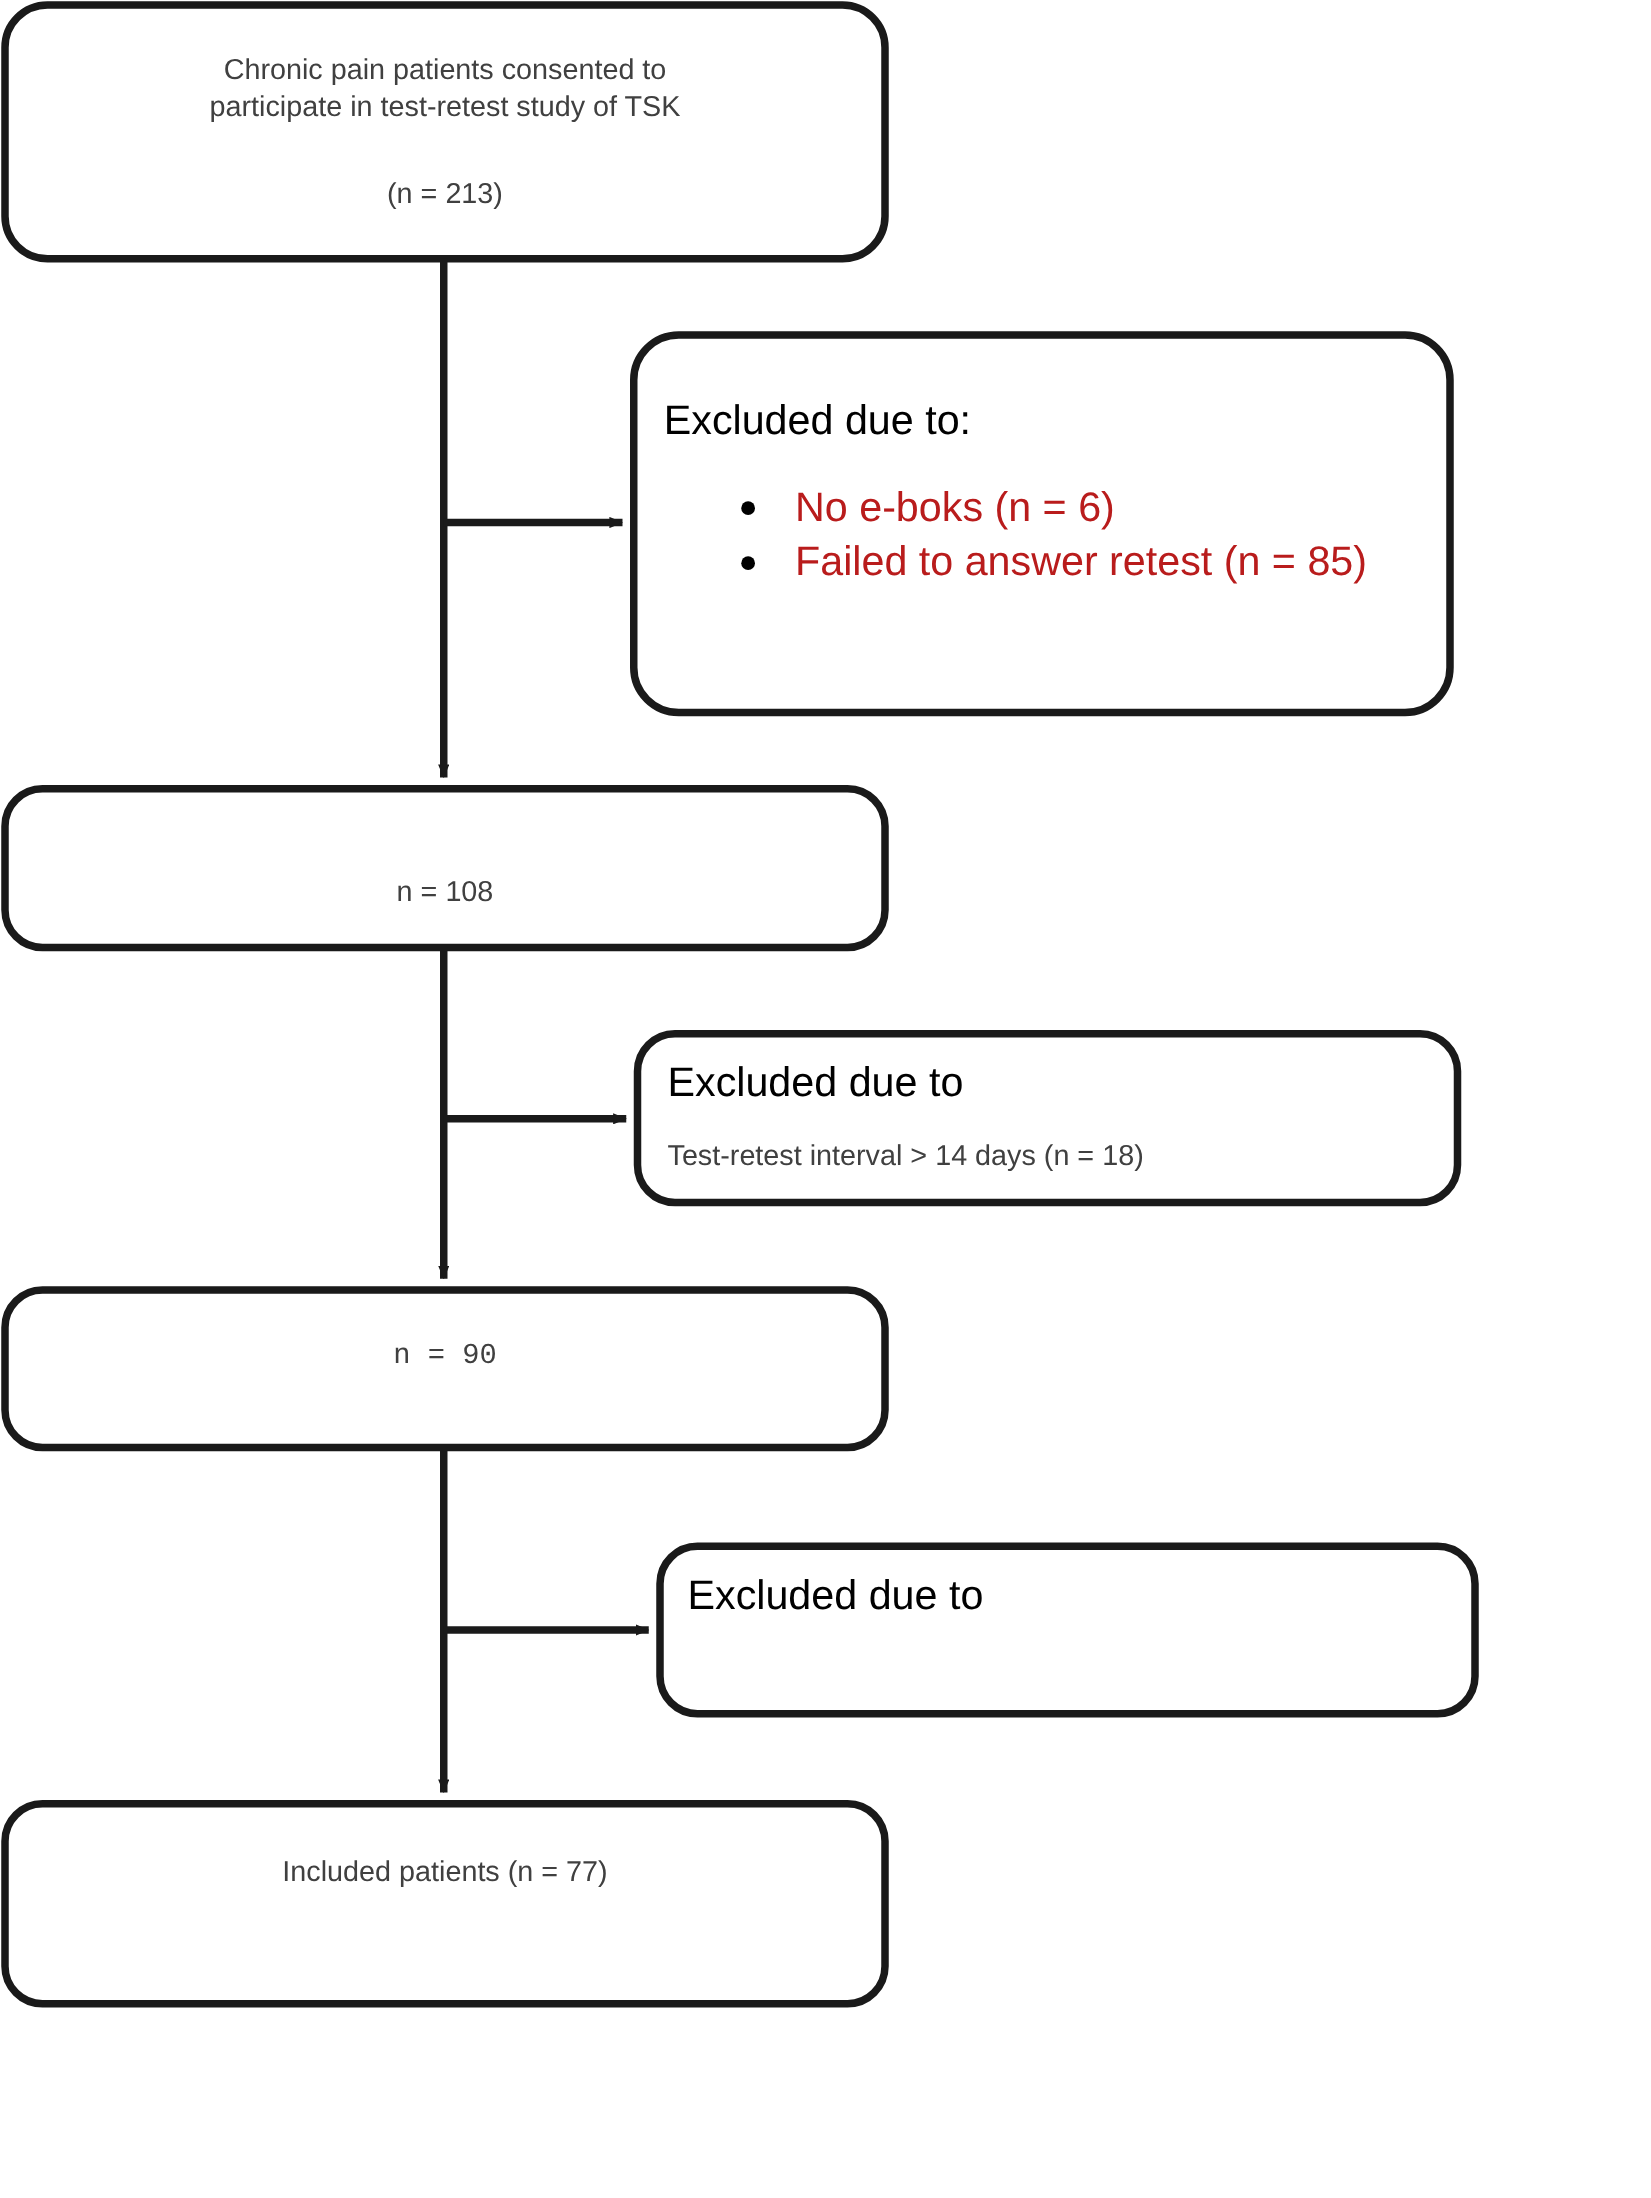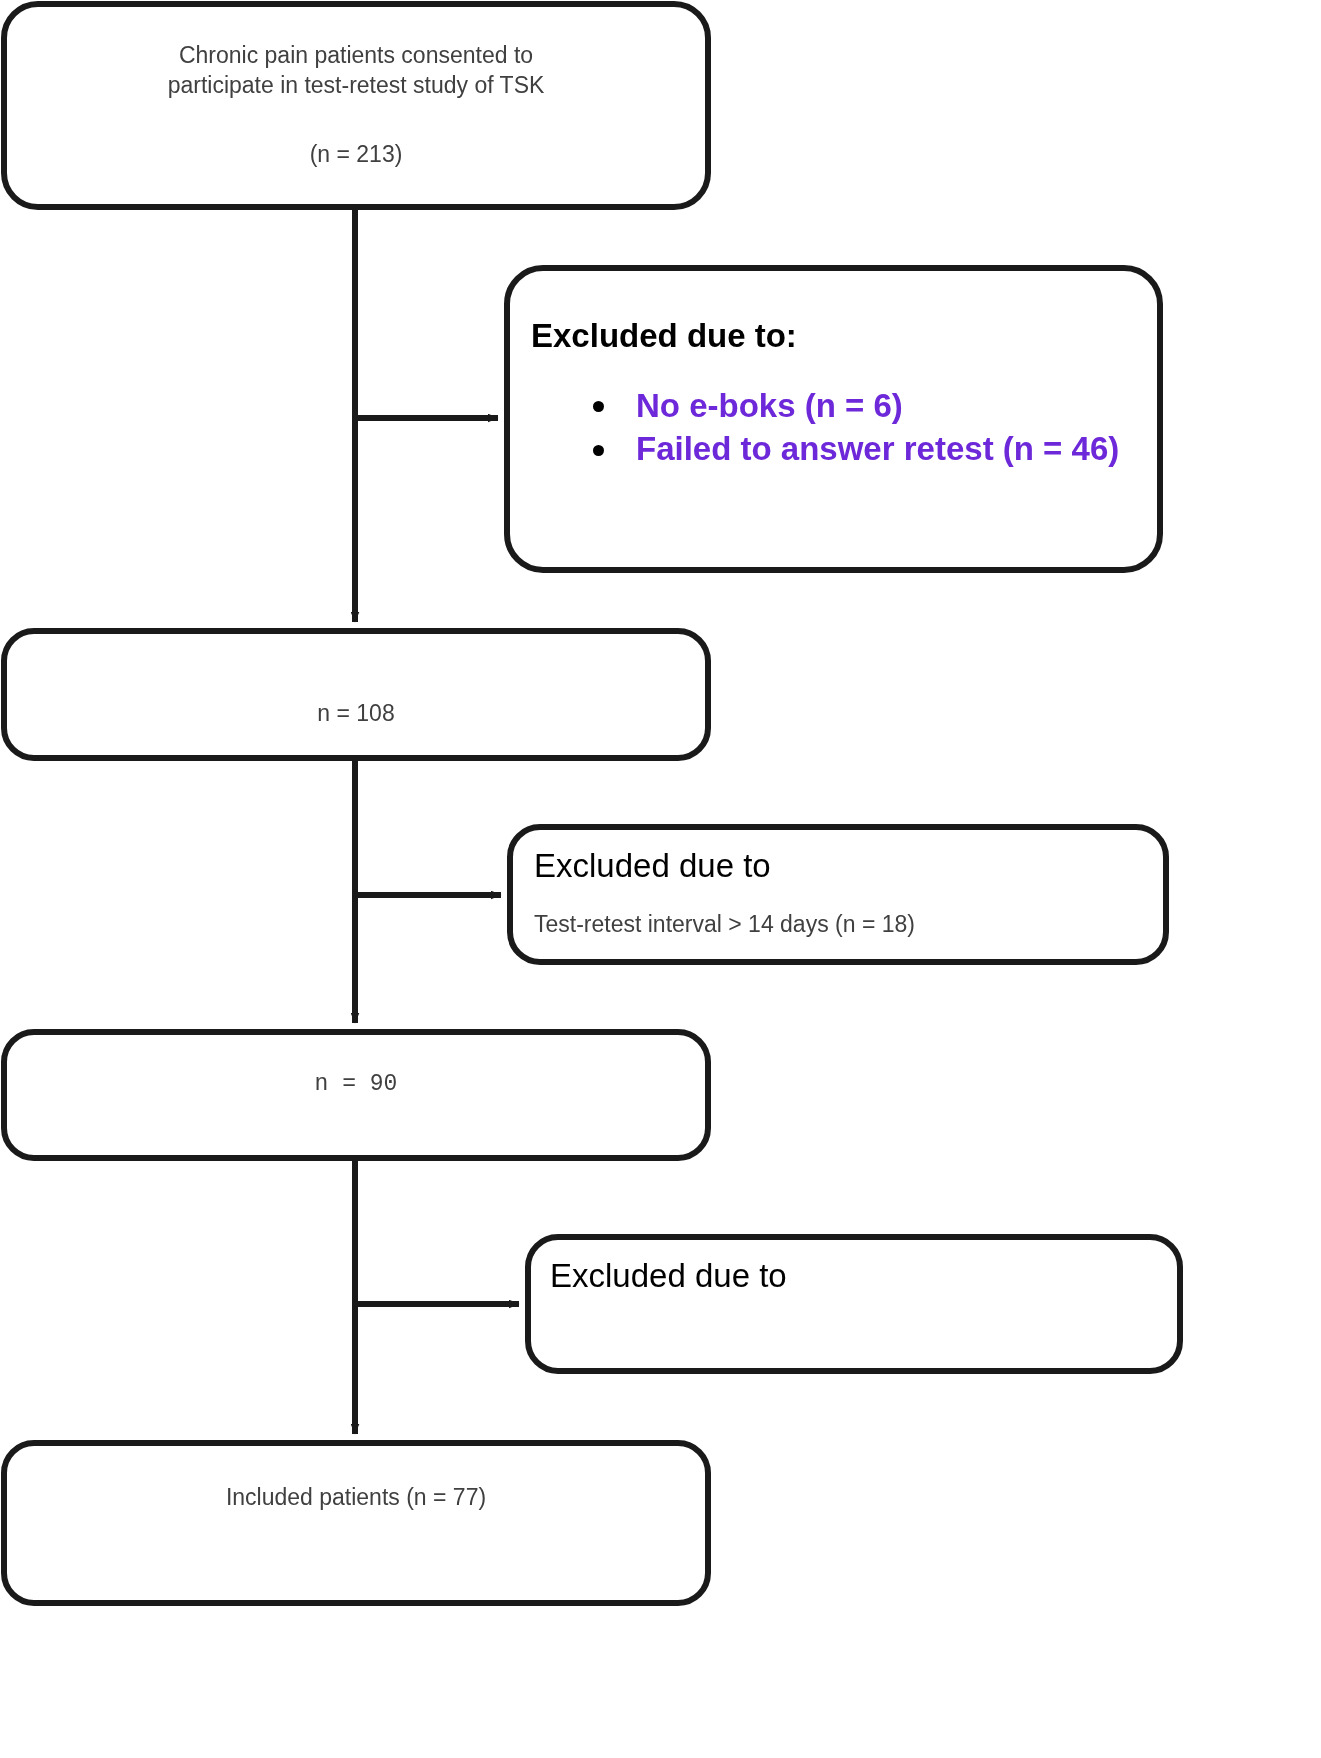--- a/index.html
+++ b/index.html
@@ -45,21 +45,21 @@
   .bullet-list {
     margin: 0;
     padding: 0;
     list-style: none;
   }
   .bullet-list li {
     font-size: 33px;
     line-height: 1.32;
     position: relative;
     padding-left: 105px;
-    color: #6d28d9;
+    color: #b91c1c;
   }
   .bullet-list li .dot {
     position: absolute;
     left: 62px;
     top: 0.52em;
     width: 11px;
     height: 11px;
     background: #000000;
     border-radius: 50%;
   }
@@ -108,30 +108,30 @@
 
     <line x1="355" y1="1304" x2="519" y2="1304" stroke="#1a1a1a" stroke-width="6" marker-end="url(#arrowhead)"></line>
   </svg>
 
   <div class="node center" style="left:4px; top:4px; width:704px; height:203px; padding:14px 30px;">
     <div class="node-text">Chronic pain patients consented to
 participate in test-retest study of TSK</div>
     <div class="node-text spaced-line">(n = 213)</div>
   </div>
 
-  <div class="node left" style="left:507px; top:268px; width:653px; height:302px; padding:0 18px 0 24px; justify-content:flex-start;font-weight:bold;">
+  <div class="node left" style="left:507px; top:268px; width:653px; height:302px; padding:0 18px 0 24px; justify-content:flex-start;">
     <div class="heading-line" style="margin-top:47px;">Excluded due to:</div>
     <ul class="bullet-list">
       <li>
         <span class="dot"></span>
         <span>No e-boks (n = 6)</span>
       </li>
       <li>
         <span class="dot"></span>
-        <span>Failed to answer retest (n = 46)</span>
+        <span>Failed to answer retest (n = 85)</span>
       </li>
     </ul>
   </div>
 
   <div class="node center" style="left:4px; top:631px; width:704px; height:127px; padding:0 30px; justify-content:center;">
     <div class="node-text" style="margin-top:39px;">n = 108</div>
   </div>
 
   <div class="node left" style="left:510px; top:827px; width:656px; height:135px; padding:0 18px 0 24px; justify-content:flex-start;">
     <div class="heading-line" style="margin-top:18px; margin-bottom:22px;">Excluded due to</div>

